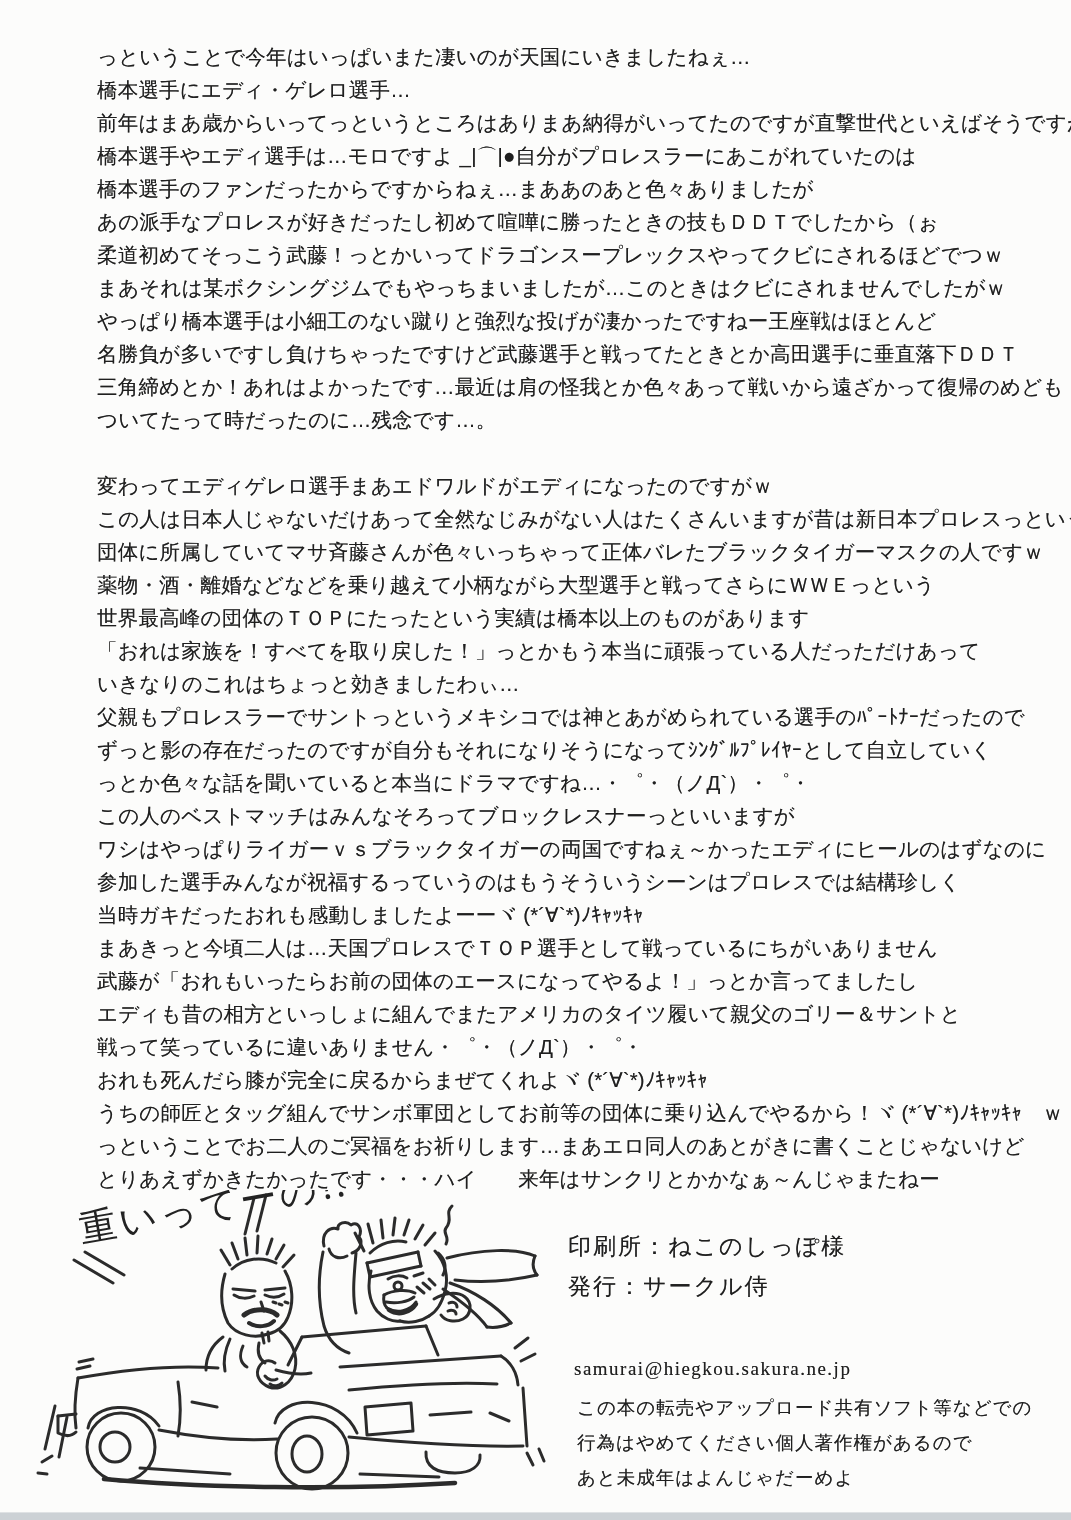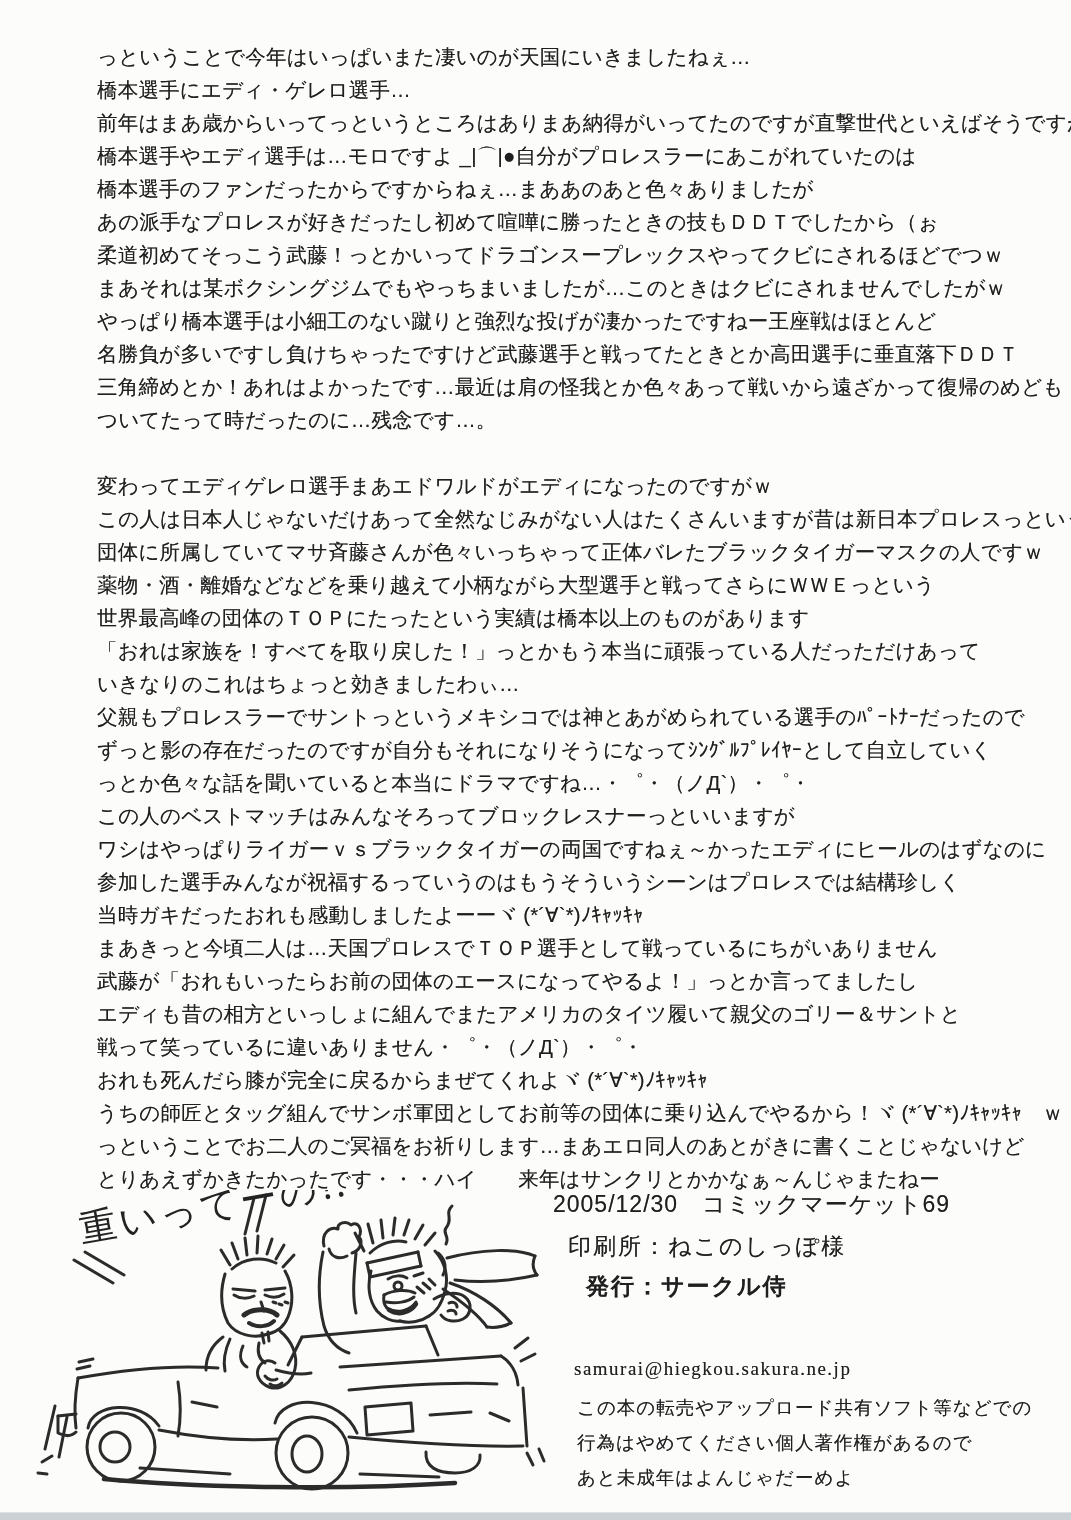--- a/index.html
+++ b/index.html
@@ -22,21 +22,21 @@
   .date-line{
     position:absolute;left:553px;top:1189px;
     font-size:23px;letter-spacing:1px;white-space:pre;
   }
   .printer-line{
     position:absolute;left:568px;top:1231px;
     font-size:23px;letter-spacing:2px;white-space:pre;
   }
   .publisher-line{
     position:absolute;left:568px;top:1271px;
-    font-size:23px;letter-spacing:2px;font-weight:bold;white-space:pre;margin-left:18px;
+    font-size:23px;letter-spacing:2px;font-weight:normal;white-space:pre;
   }
   .url-line{
     position:absolute;left:574px;top:1318px;
     font-family:"DejaVu Sans Mono",monospace;
     font-size:19px;letter-spacing:1.5px;white-space:pre;
   }
   .email-line{
     position:absolute;left:574px;top:1358px;
     font-family:Liberation Serif, serif;
     font-size:19px;letter-spacing:1.5px;white-space:pre;
@@ -53,21 +53,20 @@
     background:#ccd1d5;border-top:1px solid #dfe2e4;
   }
 </style>
 </head>
 <body>
 
 <div class="page">
 
   <div class="body-text scan-text"><div class="line">っということで今年はいっぱいまた凄いのが天国にいきましたねぇ…</div><div class="line">橋本選手にエディ・ゲレロ選手…</div><div class="line">前年はまあ歳からいってっというところはありまあ納得がいってたのですが直撃世代といえばそうですが</div><div class="line">橋本選手やエディ選手は…モロですよ _|⌒|●自分がプロレスラーにあこがれていたのは</div><div class="line">橋本選手のファンだったからですからねぇ…まああのあと色々ありましたが</div><div class="line">あの派手なプロレスが好きだったし初めて喧嘩に勝ったときの技もＤＤＴでしたから（ぉ</div><div class="line">柔道初めてそっこう武藤！っとかいってドラゴンスープレックスやってクビにされるほどでつｗ</div><div class="line">まあそれは某ボクシングジムでもやっちまいましたが…このときはクビにされませんでしたがｗ</div><div class="line">やっぱり橋本選手は小細工のない蹴りと強烈な投げが凄かったですねー王座戦はほとんど</div><div class="line">名勝負が多いですし負けちゃったですけど武藤選手と戦ってたときとか高田選手に垂直落下ＤＤＴ</div><div class="line">三角締めとか！あれはよかったです…最近は肩の怪我とか色々あって戦いから遠ざかって復帰のめども</div><div class="line">ついてたって時だったのに…残念です…。</div><div class="line">&nbsp;</div><div class="line">変わってエディゲレロ選手まあエドワルドがエディになったのですがｗ</div><div class="line">この人は日本人じゃないだけあって全然なじみがない人はたくさんいますが昔は新日本プロレスっという</div><div class="line">団体に所属していてマサ斉藤さんが色々いっちゃって正体バレたブラックタイガーマスクの人ですｗ</div><div class="line">薬物・酒・離婚などなどを乗り越えて小柄ながら大型選手と戦ってさらにＷＷＥっという</div><div class="line">世界最高峰の団体のＴＯＰにたったという実績は橋本以上のものがあります</div><div class="line">「おれは家族を！すべてを取り戻した！」っとかもう本当に頑張っている人だっただけあって</div><div class="line">いきなりのこれはちょっと効きましたわぃ…</div><div class="line">父親もプロレスラーでサントっというメキシコでは神とあがめられている選手のﾊﾟｰﾄﾅｰだったので</div><div class="line">ずっと影の存在だったのですが自分もそれになりそうになってｼﾝｸﾞﾙﾌﾟﾚｲﾔｰとして自立していく</div><div class="line">っとか色々な話を聞いていると本当にドラマですね…・゜・（ノД`）・゜・</div><div class="line">この人のベストマッチはみんなそろってブロックレスナーっといいますが</div><div class="line">ワシはやっぱりライガーｖｓブラックタイガーの両国ですねぇ～かったエディにヒールのはずなのに</div><div class="line">参加した選手みんなが祝福するっていうのはもうそういうシーンはプロレスでは結構珍しく</div><div class="line">当時ガキだったおれも感動しましたよーーヾ (*´∀`*)ﾉｷｬｯｷｬ</div><div class="line">まあきっと今頃二人は…天国プロレスでＴＯＰ選手として戦っているにちがいありません</div><div class="line">武藤が「おれもいったらお前の団体のエースになってやるよ！」っとか言ってましたし</div><div class="line">エディも昔の相方といっしょに組んでまたアメリカのタイツ履いて親父のゴリー＆サントと</div><div class="line">戦って笑っているに違いありません・゜・（ノД`）・゜・</div><div class="line">おれも死んだら膝が完全に戻るからまぜてくれよヾ (*´∀`*)ﾉｷｬｯｷｬ</div><div class="line">うちの師匠とタッグ組んでサンボ軍団としてお前等の団体に乗り込んでやるから！ヾ (*´∀`*)ﾉｷｬｯｷｬ　ｗ</div><div class="line">っということでお二人のご冥福をお祈りします…まあエロ同人のあとがきに書くことじゃないけど</div><div class="line">とりあえずかきたかったです・・・ハイ　　来年はサンクリとかかなぁ～んじゃまたねー</div></div>
 
-  <div class="date-line scan-text">2005/12/30　コミックマーケット69</div>
   <div class="printer-line scan-text">印刷所：ねこのしっぽ様</div>
   <div class="publisher-line scan-text">発行：サークル侍</div>
   <div class="email-line scan-text">samurai@hiegkou.sakura.ne.jp</div>
 
   <div class="notices scan-text"><div class="notice-line">この本の転売やアップロード共有ソフト等などでの</div><div class="notice-line">行為はやめてください個人著作権があるので</div><div class="notice-line">あと未成年はよんじゃだーめよ</div></div>
 
   <svg class="sketch" viewBox="0 0 545 330" xmlns="http://www.w3.org/2000/svg">
     <g stroke="#2b2b2b" stroke-width="3" fill="none" stroke-linecap="round" stroke-linejoin="round">
 
       <path d="M236,8 L227,44"></path>

